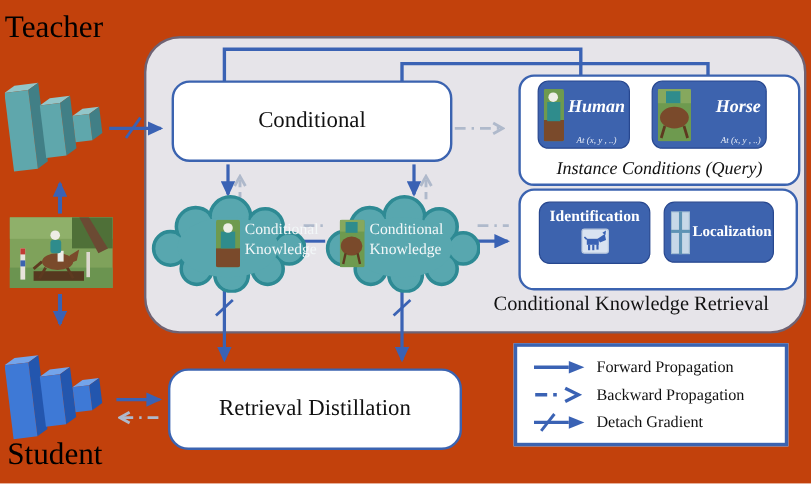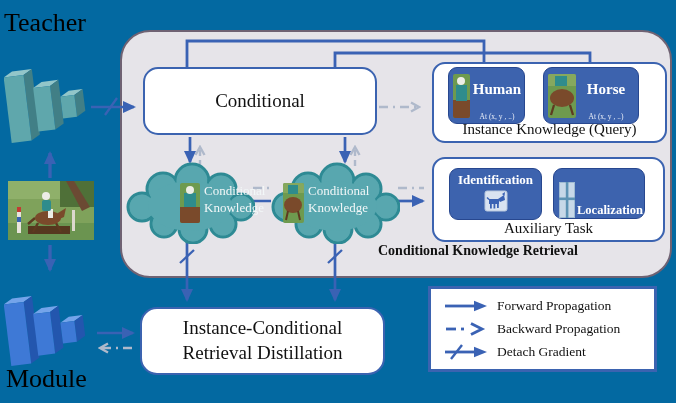--- a/index.html
+++ b/index.html
@@ -1,16 +1,16 @@
 <!DOCTYPE html>
 <html><head>
 <meta charset="utf-8">
 <style>
   html,body{margin:0;padding:0;background:#fff;}
-  .stage{position:relative;width:676px;height:403px;background:#0369a1;overflow:hidden;
+  .stage{position:relative;width:676px;height:403px;background:#c2410c;overflow:hidden;
          font-family:"Liberation Serif","DejaVu Serif",serif;color:#111;}
   .abs{position:absolute;}
   .big-label{font-size:26px;color:#000;}
   .container{left:120px;top:30px;width:552px;height:248px;background:#E6E4E9;
              border:2.5px solid #6F6273;border-radius:30px;box-sizing:border-box;}
   svg.layer{position:absolute;left:0;top:0;width:676px;height:403px;}
   .module-box{background:#fff;border:2.7px solid #3B63B0;border-radius:15px;box-sizing:border-box;
               display:flex;flex-direction:column;align-items:center;justify-content:center;
               font-size:19px;line-height:1.3;text-align:center;}
   .panel{background:#fff;border:2.2px solid #3B63B0;border-radius:13px;box-sizing:border-box;}
@@ -20,21 +20,21 @@
   .cond-text{position:absolute;text-align:center;color:#fff;}
   .cond-name{font-weight:bold;font-size:15px;line-height:1.1;}
   .cond-loc{font-size:7.5px;color:#E9EEF8;margin-top:14px;}
   .cloud-text{position:absolute;color:#F2F7F8;font-size:13px;line-height:1.3;}
   .task-label{font-weight:bold;font-size:13px;color:#fff;}
   .legend{left:428px;top:286px;width:229px;height:86px;background:#fff;border:3px solid #3B63B0;
           box-sizing:border-box;display:flex;flex-direction:column;justify-content:space-around;
           padding:6px 8px 6px 12px;}
   .legend-row{display:flex;align-items:center;gap:8px;}
   .legend-label{font-size:13.5px;color:#111;}
-  .retrieval-title{left:378px;top:243px;width:296px;font-size:14px;color:#111;font-weight:bold;}
+  .retrieval-title{left:378px;top:243px;width:296px;text-align:center;font-size:17px;color:#111;}
 </style>
 </head>
 <body>
 
 <div class="stage">
 
   <div class="abs container"></div>
 
   <svg class="layer" viewBox="0 0 676 403">
     <defs>
@@ -118,21 +118,21 @@
       <polygon points="23,16 32,11 32,73 23,78" fill="#2356AE"></polygon>
       <rect x="3" y="16" width="20" height="62" fill="#3E79D6"></rect>
       <polygon points="31,29 40,24 57,24 48,29" fill="#74A4EA"></polygon>
       <polygon points="48,29 57,24 57,66 48,71" fill="#2356AE"></polygon>
       <rect x="31" y="29" width="17" height="42" fill="#3E79D6"></rect>
       <polygon points="57,41 66,36 80,36 71,41" fill="#74A4EA"></polygon>
       <polygon points="71,41 80,36 80,57 71,62" fill="#2356AE"></polygon>
       <rect x="57" y="41" width="14" height="21" fill="#3E79D6"></rect>
     </g>
   </svg>
-  <div class="abs big-label" style="left:6px;top:364px;">Module</div>
+  <div class="abs big-label" style="left:6px;top:364px;">Student</div>
 
   <div class="abs module-box" style="left:143px;top:67px;width:234px;height:68px;">
     <span>Conditional</span>
   </div>
 
   <svg class="abs" style="left:126px;top:162px;" width="129" height="82" viewBox="0 0 129 82">
     <g fill="#58A7AF" stroke="#2E8A94" stroke-width="3">
       <circle cx="16" cy="45" r="14"></circle>
         <circle cx="37" cy="27" r="16"></circle>
         <circle cx="66" cy="19" r="17"></circle>
@@ -198,21 +198,21 @@
         <rect x="5" y="2" width="10" height="9" fill="#2F8C8C"></rect>
       <ellipse cx="10" cy="22" rx="9" ry="8" fill="#7A4A2B"></ellipse>
       <path d="M5,28 l-2,9 M15,28 l2,9" stroke="#5E3A20" stroke-width="2" fill="none"></path>
       </svg>
   </div>
   <div class="abs cloud-text" style="left:308px;top:183px;">
     <div>Conditional</div>
     <div>Knowledge</div>
   </div>
 
-  <div class="abs panel" style="left:432px;top:62px;width:235px;height:81px;">
+  <div class="abs panel" style="left:432px;top:62px;width:235px;height:93px;font-style:italic;">
     <div class="card" style="left:14px;top:3px;width:77px;height:57px;">
       <div class="thumb" style="left:4px;top:6px;width:17px;height:44px;">
         <svg width="17" height="44" viewBox="0 0 17 44">
             <rect width="17" height="44" fill="#6E9A4F"></rect>
           <rect y="26" width="17" height="18" fill="#7A4A2B"></rect>
             <rect x="3" y="11" width="11" height="16" fill="#2F8C8C"></rect>
           <circle cx="8" cy="7" r="4" fill="#EDEDE6"></circle>
           </svg>
       </div>
       <div class="cond-text" style="left:23px;top:13px;width:50px;">
@@ -223,57 +223,55 @@
     <div class="card" style="left:109px;top:3px;width:96px;height:57px;">
       <div class="thumb" style="left:4px;top:6px;width:28px;height:44px;">
         <svg width="28" height="44" viewBox="0 0 28 44">
             <rect width="28" height="44" fill="#6E9A4F"></rect>
           <rect width="28" height="12" fill="#86A85E"></rect>
             <rect x="7" y="2" width="12" height="10" fill="#2F8C8C"></rect>
           <ellipse cx="14" cy="24" rx="12" ry="9" fill="#7A4A2B"></ellipse>
           <path d="M6,31 l-3,10 M22,31 l3,10" stroke="#5E3A20" stroke-width="2.3" fill="none"></path>
           </svg>
       </div>
-      <div class="cond-text" style="left:34px;top:13px;width:56px;">
+      <div class="cond-text" style="left:34px;top:13px;width:56px;text-align:right;">
         <div class="cond-name">Horse</div>
         <div class="cond-loc">At (x, y , ..)</div>
       </div>
     </div>
-    <div class="panel-title">Instance Knowledge (Query)</div>
+    <div class="panel-title">Instance Conditions (Query)</div>
   </div>
 
   <div class="abs panel" style="left:432px;top:157px;width:233px;height:85px;">
     <div class="card" style="left:15px;top:9px;width:93px;height:52px;text-align:center;">
       <div class="task-label" style="margin-top:3px;">Identification</div>
       <svg width="24" height="22" viewBox="0 0 24 22" style="margin-top:2px;">
         <rect x="1" y="1" width="22" height="20" rx="2" fill="#D9E3F1" stroke="#B8C8DE"></rect>
         <rect x="5" y="9" width="10" height="5" fill="#3A62B4"></rect>
         <polygon points="14,9 20,5 21,10 16,12" fill="#3A62B4"></polygon>
         <polygon points="18,4 21,2 20.5,6" fill="#3A62B4"></polygon>
         <rect x="6" y="14" width="1.8" height="4.5" fill="#3A62B4"></rect>
         <rect x="9.5" y="14" width="1.8" height="4.5" fill="#3A62B4"></rect>
         <rect x="13" y="13.5" width="1.8" height="4.5" fill="#3A62B4"></rect>
         <line x1="5" y1="9.5" x2="3" y2="7.5" stroke="#3A62B4" stroke-width="1.4"></line>
       </svg>
     </div>
-    <div class="card" style="left:119px;top:9px;width:92px;height:51px;display:flex;align-items:flex-end;padding-left:5px;">
+    <div class="card" style="left:119px;top:9px;width:92px;height:51px;display:flex;align-items:center;padding-left:5px;">
       <svg width="16" height="36" viewBox="0 0 16 36">
         <rect x="0.5" y="0.5" width="15" height="35" fill="#C7D8E8" stroke="#9FBBD2"></rect>
         <rect x="6.8" y="0" width="2.6" height="36" fill="#5E93B4"></rect>
         <rect x="0" y="15.5" width="16" height="2.6" fill="#5E93B4"></rect>
       </svg>
       <div class="task-label" style="margin-left:2px;font-size:12.5px;white-space:nowrap;">Localization</div>
     </div>
-    <div class="panel-title">Auxiliary Task</div>
   </div>
 
   <div class="abs retrieval-title">Conditional Knowledge Retrieval</div>
 
   <div class="abs module-box" style="left:140px;top:307px;width:245px;height:68px;border-radius:17px;">
-    <span>Instance-Conditional</span>
     <span>Retrieval Distillation</span>
   </div>
 
   <div class="abs legend">
     <div class="legend-row">
       <svg width="46" height="16" viewBox="0 0 46 16">
         <line x1="2" y1="8" x2="31" y2="8" stroke="#3A62B4" stroke-width="2.8"></line>
         <polygon points="31,2.8 44,8 31,13.2" fill="#3A62B4"></polygon>
       </svg>
       <span class="legend-label">Forward Propagation</span>

